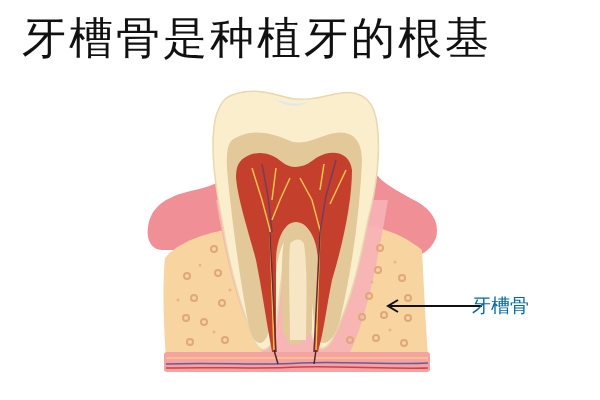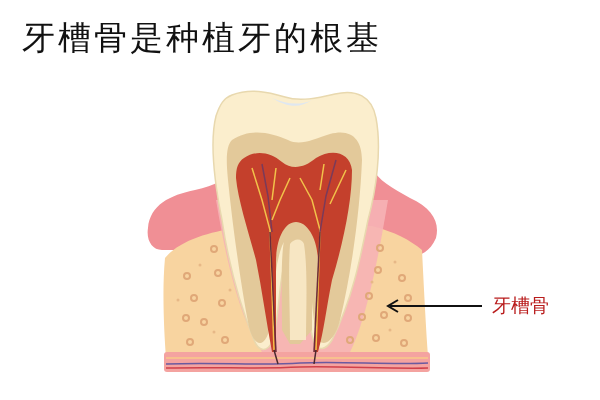--- a/index.html
+++ b/index.html
@@ -1,19 +1,19 @@
 <!DOCTYPE html>
 <html><head>
 <meta charset="utf-8">
 <style>
   html, body { margin:0; padding:0; background:#ffffff; }
   body { width:600px; height:400px; position:relative; overflow:hidden; font-family:"DejaVu Sans", sans-serif; }
-  .title { position:absolute; left:22px; top:18px; font-size:33px; letter-spacing:3px; color:#111; font-weight:normal; line-height:40px; }
+  .title { position:absolute; left:22px; top:18px; font-size:44px; letter-spacing:3px; color:#111; font-weight:normal; line-height:40px; }
   .diagram { position:absolute; left:0; top:0; }
-  .label { position:absolute; left:492px; top:293px; font-size:19px; color:#b91c1c; line-height:24px; }
+  .label { position:absolute; left:472px; top:293px; font-size:19px; color:#0369a1; line-height:24px; }
 </style>
 </head>
 <body>
 
 <div class="title">牙槽骨是种植牙的根基</div>
 
 <svg class="diagram" width="600" height="400" viewBox="0 0 600 400" xmlns="http://www.w3.org/2000/svg">
 
   <path d="M148 228 C150 205 170 195 195 190 C215 186 228 178 232 168 L372 168 C378 180 392 188 410 198 C432 208 440 222 436 238 C430 252 420 256 412 256 L412 250 L162 250 C152 250 146 240 148 228 Z" fill="#f08f95"></path>
 

